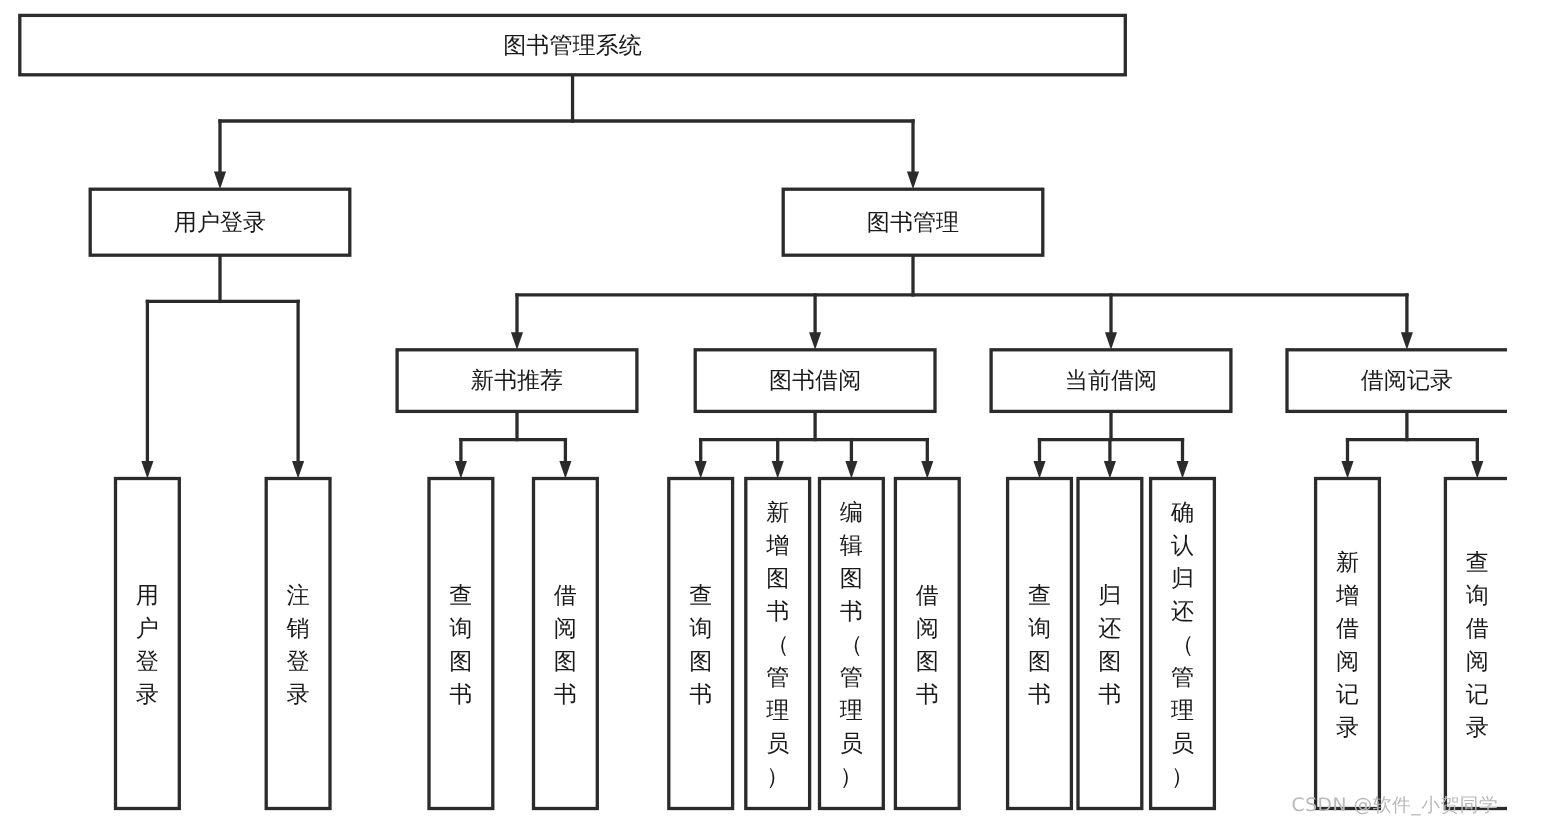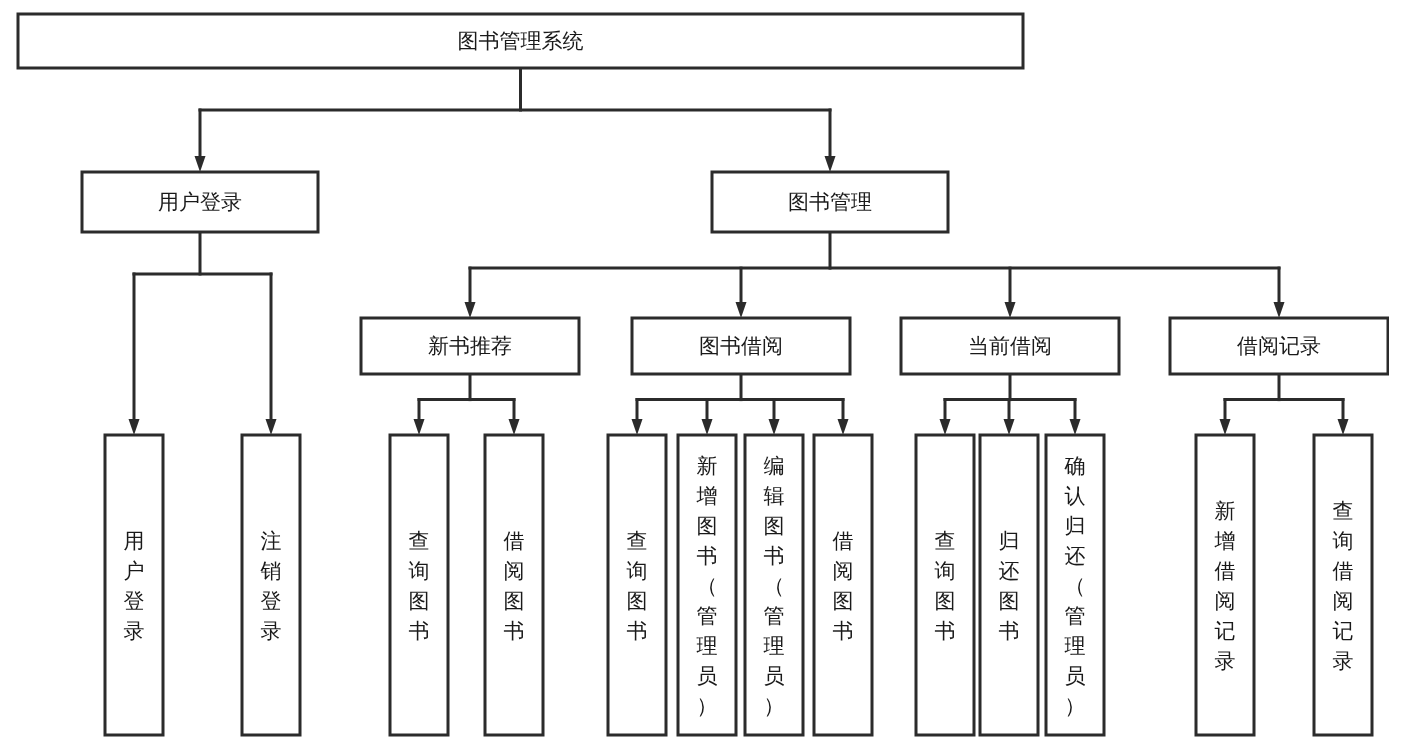--- a/index.html
+++ b/index.html
@@ -10,21 +10,20 @@
   }
   body {
     font-family: "DejaVu Sans", "Liberation Sans", sans-serif;
   }
   #diagram-root {
     position: relative;
     width: 1370px;
     height: 747px;
     background: #ffffff;
     overflow: hidden;
-    padding-left: 19px;
   }
   svg#tree-svg {
     position: absolute;
     left: 0;
     top: 0;
     width: 1405px;
     height: 747px;
     display: block;
   }
   .node-rect {
@@ -212,13 +211,14 @@
           <rect class="node-rect" x="1196" y="435" width="58" height="300"></rect>
           <text class="node-label-h" x="1225" y="0"><tspan x="1225" y="512">新</tspan><tspan x="1225" y="542">增</tspan><tspan x="1225" y="572">借</tspan><tspan x="1225" y="602">阅</tspan><tspan x="1225" y="632">记</tspan><tspan x="1225" y="662">录</tspan></text>
         </g>
         <g>
           <rect class="node-rect" x="1314" y="435" width="58" height="300"></rect>
           <text class="node-label-h" x="1343" y="0"><tspan x="1343" y="512">查</tspan><tspan x="1343" y="542">询</tspan><tspan x="1343" y="572">借</tspan><tspan x="1343" y="602">阅</tspan><tspan x="1343" y="632">记</tspan><tspan x="1343" y="662">录</tspan></text>
         </g>
       </g>
   </svg>
 
+  <div class="watermark-text">CSDN @软件_小贺同学</div>
 </div>
 
 </body></html>

